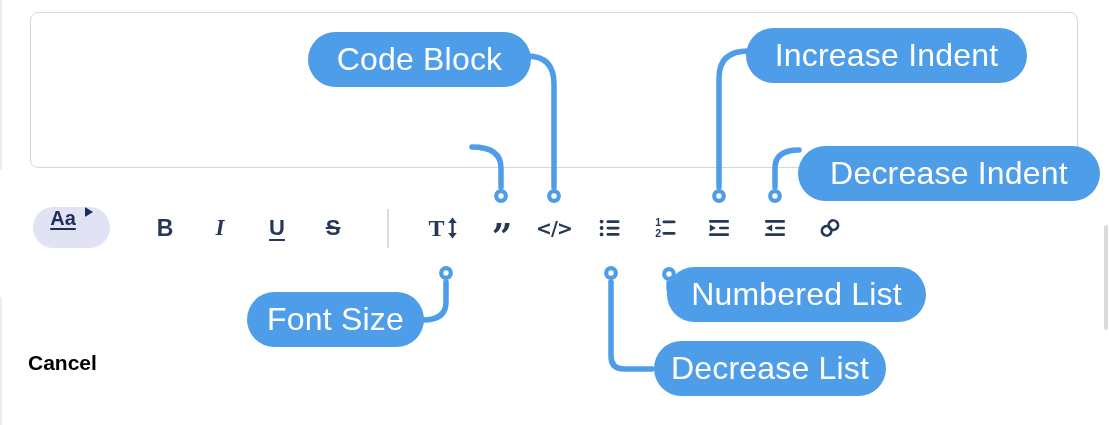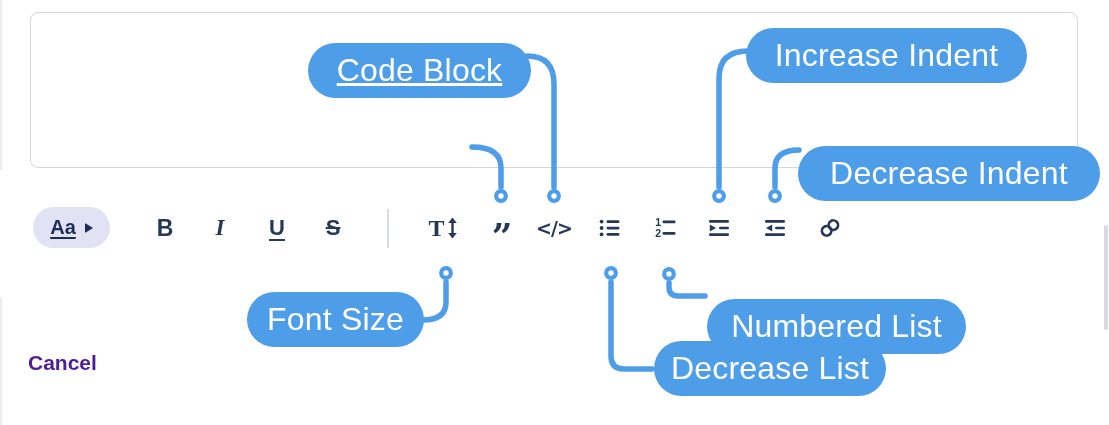--- a/index.html
+++ b/index.html
@@ -17,35 +17,35 @@
   .overlay { position:absolute; left:0; top:0; z-index:2; pointer-events:none; }
 
   
   .pill { position:absolute; height:55px; background:#4d9de9; border-radius:27.5px; color:#fff;
           display:flex; align-items:center; justify-content:center;
           font-size:32px; font-weight:400; letter-spacing:0.2px; z-index:3; white-space:nowrap; }
 
   
   .tb-item { position:absolute; top:206px; height:44px; width:44px; display:flex; align-items:center; justify-content:center; color:#253858; z-index:2; }
   .aa-pill { position:absolute; left:33px; top:207px; width:77px; height:41px; background:#e1e3f5; border-radius:21px;
-             display:flex; align-items:center; justify-content:center; z-index:2; cursor:pointer; }
+             display:flex; justify-content:center; z-index:2; cursor:pointer; }
   .aa-text { font-size:20px; font-weight:700; color:#1d2d55; text-decoration:underline; text-underline-offset:3px; text-decoration-thickness:2px; }
   .aa-caret { width:0; height:0; border-left:8px solid #1d2d55; border-top:5.5px solid transparent; border-bottom:5.5px solid transparent; margin-left:9px; border-radius:1px; }
   .btn-bold { font-size:23px; font-weight:700; }
   .btn-italic { font-family:"Liberation Serif", serif; font-style:italic; font-size:23px; font-weight:600; }
   .btn-underline { font-size:22px; font-weight:600; text-decoration:underline; text-underline-offset:4px; text-decoration-thickness:2px; }
   .btn-strike { font-size:22px; font-weight:600; text-decoration:line-through; text-decoration-thickness:2px; }
   .tb-divider { position:absolute; left:387px; top:209px; width:1.5px; height:39px; background:#d8dce3; z-index:2; }
   .btn-fontsize { gap:2px; }
   .fs-t { font-family:"Liberation Serif", serif; font-size:24px; font-weight:600; }
   .btn-quote span { font-family:"DejaVu Serif", serif; font-size:36px; font-weight:700; line-height:10px; position:relative; top:8px; letter-spacing:-2px; }
   .btn-code { font-family:"DejaVu Sans", sans-serif; font-size:19px; font-weight:700; letter-spacing:-1px; }
 
   
-  .cancel-link { position:absolute; left:28px; top:351px; font-size:21px; font-weight:700; color:#4c1d95; z-index:2; cursor:pointer; }
+  .cancel-link { position:absolute; left:28px; top:351px; font-size:21px; font-weight:700; color:#000000; z-index:2; cursor:pointer; }
 </style>
 </head>
 <body>
 
 <div class="canvas">
 
   <div class="edge-line" style="left:0;top:0;width:2px;height:170px;"></div>
   <div class="edge-line" style="left:0;top:297px;width:2px;height:128px;"></div>
   <div class="scrollbar-thumb"></div>
 
@@ -65,25 +65,25 @@
       <circle cx="501" cy="196" r="4.8"></circle>
       <circle cx="554" cy="196" r="4.8"></circle>
       <circle cx="719" cy="196" r="4.8"></circle>
       <circle cx="775" cy="196" r="4.8"></circle>
       <circle cx="446" cy="273" r="4.8"></circle>
       <circle cx="611" cy="273" r="4.8"></circle>
       <circle cx="669" cy="274" r="4.8"></circle>
     </g>
   </svg>
 
-  <div class="pill" style="left:308px;top:43px;width:223px;text-decoration:underline;">Code Block</div>
+  <div class="pill" style="left:308px;top:32px;width:223px;">Code Block</div>
   <div class="pill" style="left:746px;top:28px;width:281px;text-align:right;">Increase Indent</div>
   <div class="pill" style="left:798px;top:122px;width:302px;margin-top:24px;">Decrease Indent</div>
   <div class="pill" style="left:247px;top:292px;width:177px;">Font Size</div>
-  <div class="pill" style="left:707px;top:267px;width:259px;margin-top:32px;">Numbered List</div>
+  <div class="pill" style="left:667px;top:267px;width:259px;">Numbered List</div>
   <div class="pill" style="left:654px;top:341px;width:232px;">Decrease List</div>
 
   <div class="aa-pill">
     <span class="aa-text">Aa</span>
     <span class="aa-caret"></span>
   </div>
 
   <div class="tb-item btn-bold" style="left:143px;">B</div>
   <div class="tb-item btn-italic" style="left:198px;">I</div>
   <div class="tb-item btn-underline" style="left:255px;">U</div>

